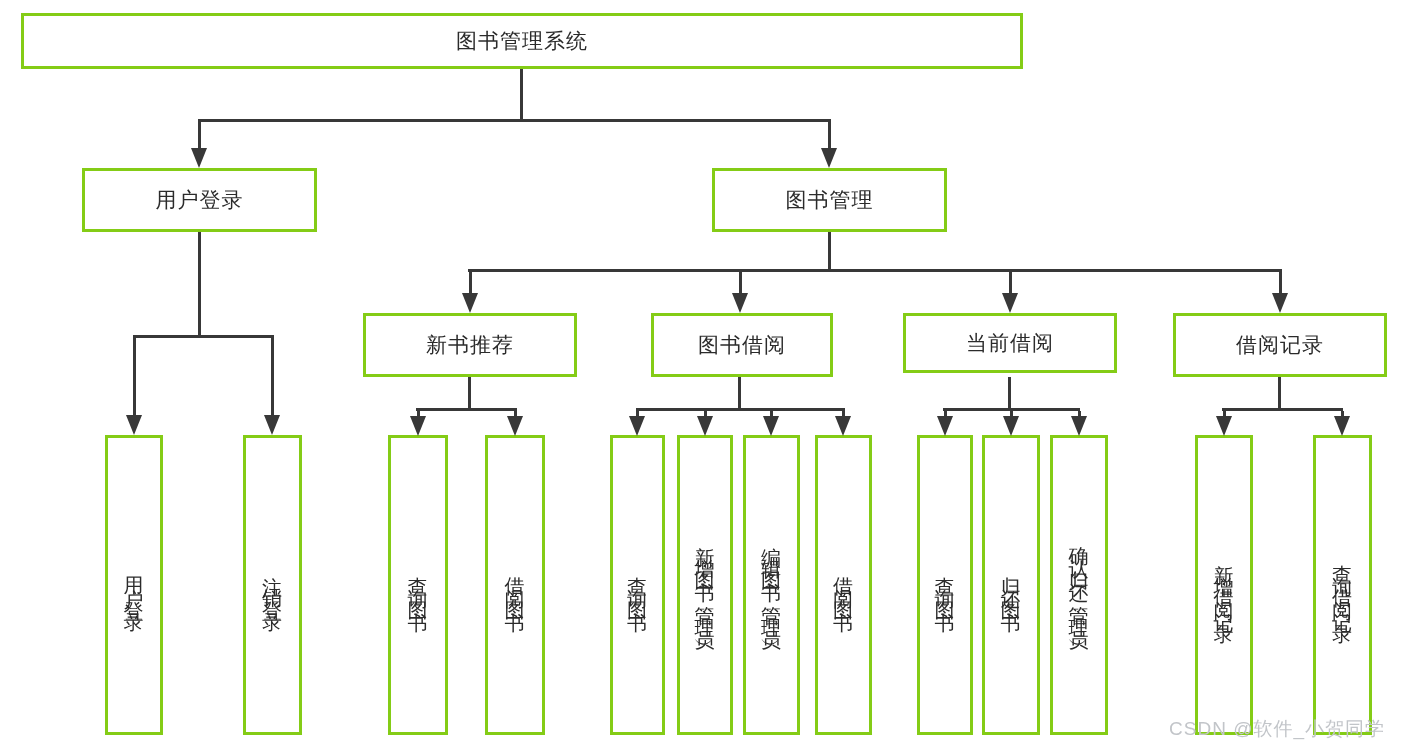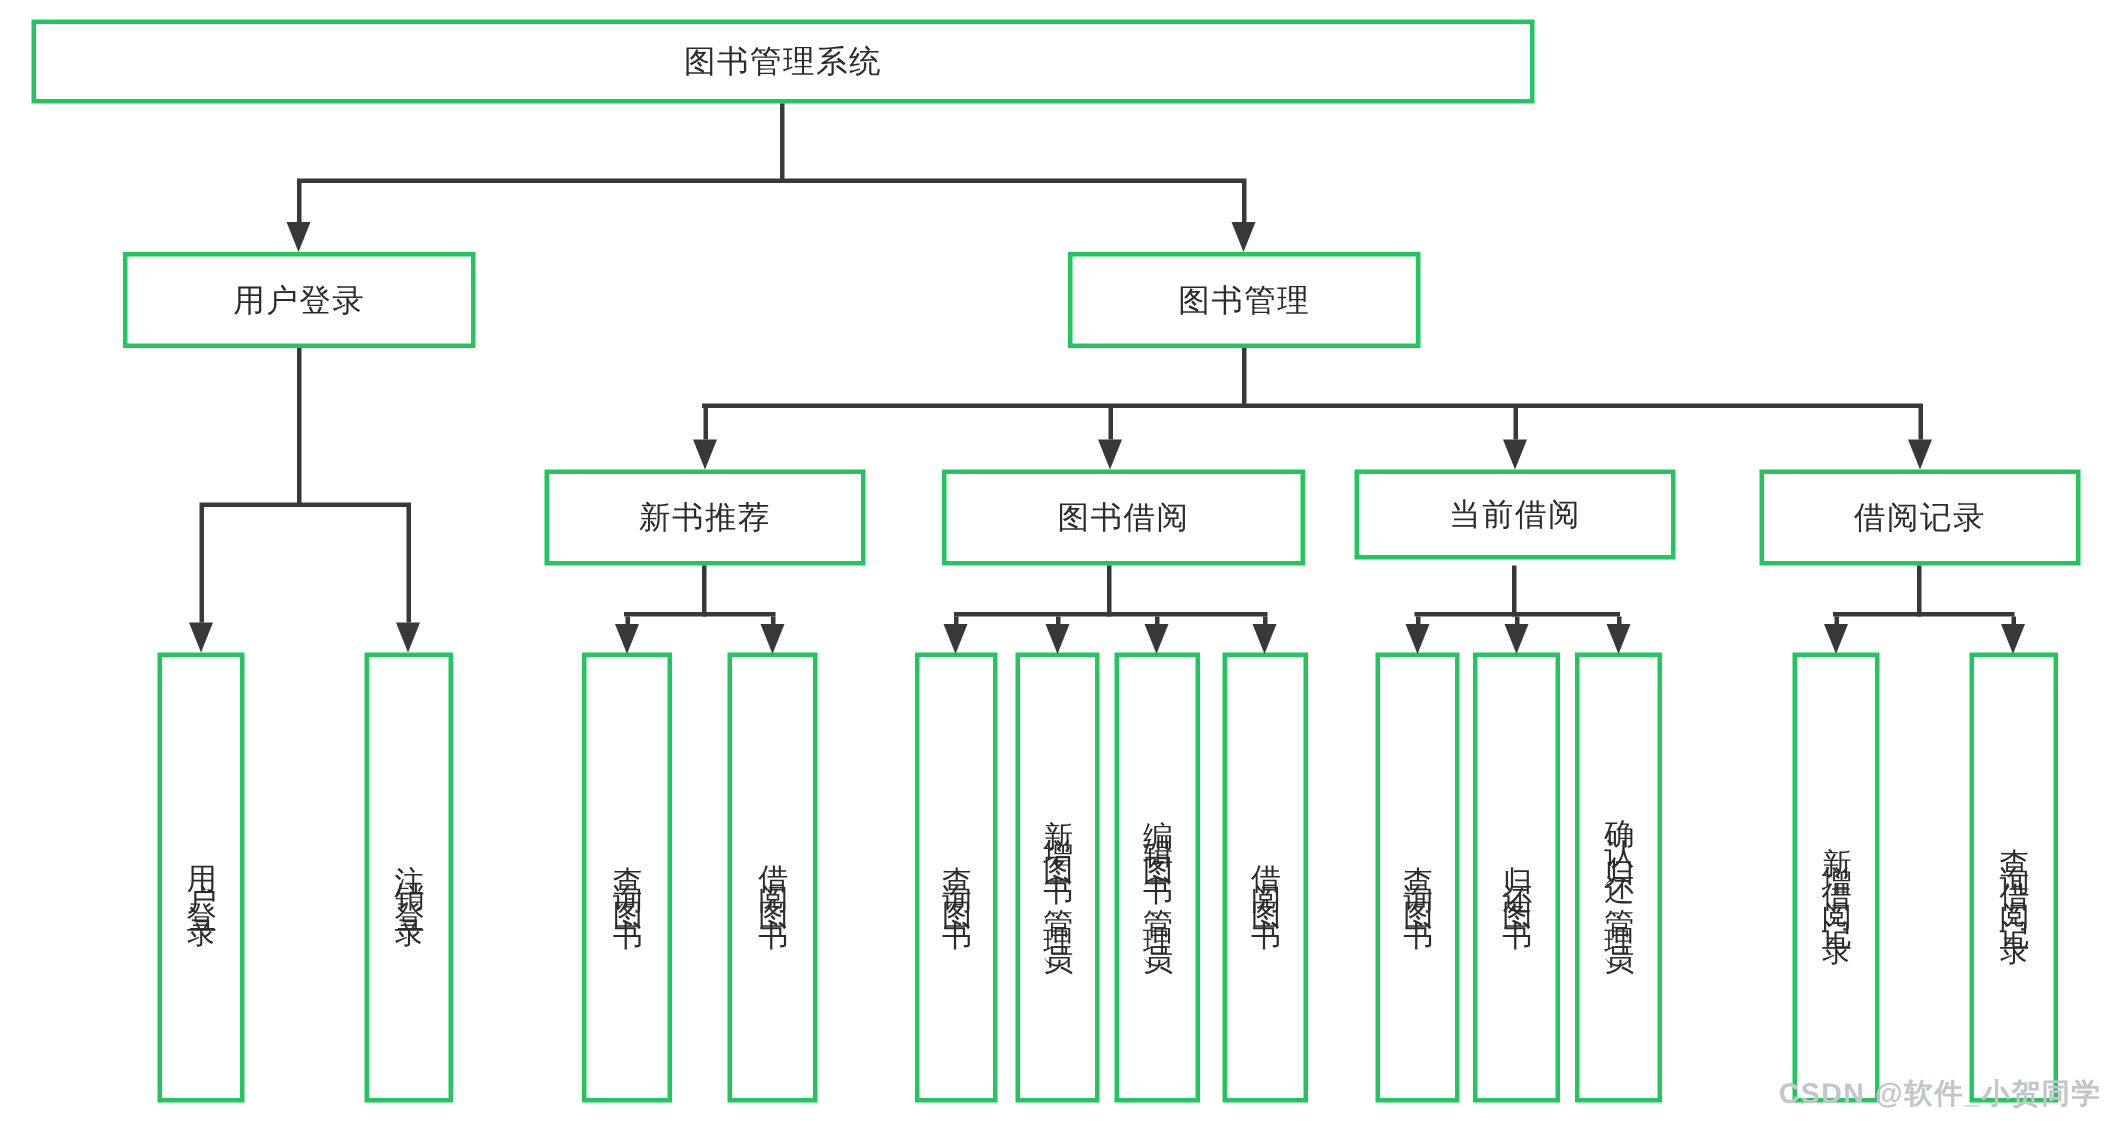--- a/index.html
+++ b/index.html
@@ -7,21 +7,21 @@
     position: relative;
     width: 1405px;
     height: 747px;
     background: #ffffff;
     font-family: "Liberation Sans", sans-serif;
     overflow: hidden;
   }
   .node {
     position: absolute;
     box-sizing: border-box;
-    border: 3px solid #22c55e;
+    border: 3px solid #84cc16;
     background: #ffffff;
     display: flex;
     align-items: center;
     justify-content: center;
     color: #2b2b2b;
   }
   .hnode { font-size: 21px; letter-spacing: 1px; }
   .vnode { font-size: 20px; }
   .vnode .vtext {
     writing-mode: vertical-rl;
@@ -42,27 +42,26 @@
   .arrow .stem { width: 3px; flex: 1 1 auto; background: #383838; }
   .arrow .head {
     flex: 0 0 auto;
     width: 0; height: 0;
     border-left: 8px solid transparent;
     border-right: 8px solid transparent;
     border-top: 20px solid #383838;
   }
   .watermark {
     position: absolute;
-    right: 4px;
+    right: 20px;
     bottom: 5px;
     font-size: 19px;
     color: #c2c5c9;
     letter-spacing: 1px;
     white-space: nowrap;
-    font-weight: bold;
   }
 </style>
 </head>
 <body>
 
 <div class="canvas">
 
   <div class="node hnode" style="left:21px; top:13px; width:1002px; height:56px;">
     <span>图书管理系统</span>
   </div>
@@ -70,21 +69,21 @@
   <div class="node hnode" style="left:82px; top:168px; width:235px; height:64px;">
     <span>用户登录</span>
   </div>
   <div class="node hnode" style="left:363px; top:313px; width:214px; height:64px;">
     <span>新书推荐</span>
   </div>
 
   <div class="node hnode" style="left:712px; top:168px; width:235px; height:64px;">
     <span>图书管理</span>
   </div>
-  <div class="node hnode" style="left:628px; top:313px; width:242px; height:64px;">
+  <div class="node hnode" style="left:651px; top:313px; width:182px; height:64px;">
     <span>图书借阅</span>
   </div>
   <div class="node hnode" style="left:903px; top:313px; width:214px; height:60px;">
     <span>当前借阅</span>
   </div>
   <div class="node hnode" style="left:1173px; top:313px; width:214px; height:64px;">
     <span>借阅记录</span>
   </div>
 
   <div class="node vnode" style="left:105px; top:435px; width:58px; height:300px;">

